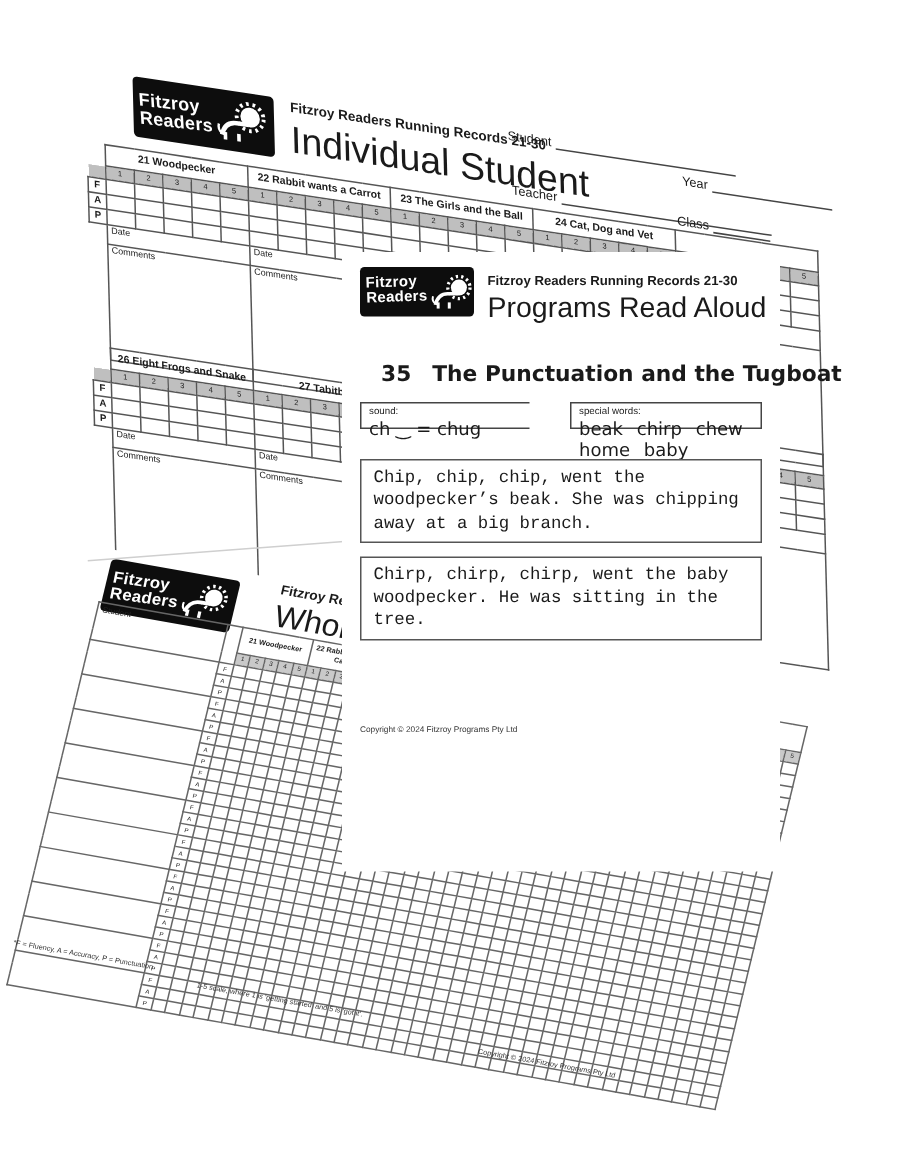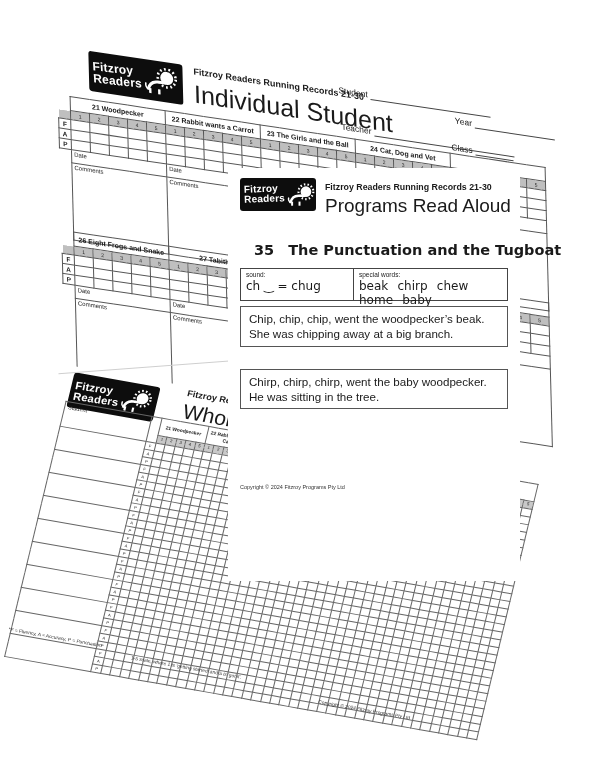--- a/index.html
+++ b/index.html
@@ -67,29 +67,29 @@
 
   
   .sheet-ra{left:228px;top:168px;width:292px;height:413px;z-index:3;}
   .sheet-ra .logo{left:12px;top:10px;width:76px;height:33px;}
   .sheet-ra .ltxt{font-size:10px;}
   .sheet-ra .hdr-small{left:97px;top:14px;font-size:8.8px;}
   .sheet-ra .hdr-title{left:97px;top:27px;font-size:19px;}
   .story-title{position:absolute;left:26px;top:74px;font-size:14.5px;font-weight:bold;font-family:"DejaVu Sans",sans-serif;white-space:nowrap;}
   .story-title .num{margin-right:14px;}
   .sound-row{position:absolute;left:12px;top:100px;width:268px;display:flex;}
-  .sbox{border:1px solid #444;box-sizing:border-box;height:33px;padding:2px 5px;}
+  .sbox{border:1px solid #444;box-sizing:border-box;height:18px;padding:2px 5px;}
   .sbox .slab{font-size:6.5px;color:#222;}
   .sbox .sval{font-size:12px;font-family:"DejaVu Sans",sans-serif;margin-top:1px;}
   .sbox1{width:113px;border-right:none;}
-  .sbox2{flex:1;}
+  .sbox2{flex:1;margin-left:27px;}
   .sbox2 .sval{word-spacing:.45em;}
   .passages{position:absolute;left:12px;top:138px;width:268px;}
-  .pass{border:1px solid #555;box-sizing:border-box;padding:4px 8px;margin-bottom:22px;
-    font-family:Liberation Sans, sans-serif;font-size:11.6px;line-height:1.32;}
+  .pass{border:1px solid #555;box-sizing:border-box;padding:4px 8px;margin-bottom:9px;
+    font-family:Liberation Mono, monospace;font-size:11.6px;line-height:1.32;}
   .ra-copy{position:absolute;left:12px;top:316px;font-size:5.5px;color:#333;}
 </style>
 </head>
 <body>
 
 <div class="canvas">
 
   <section class="sheet sheet-ind">
     <div class="logo">
       <div class="ltxt">

